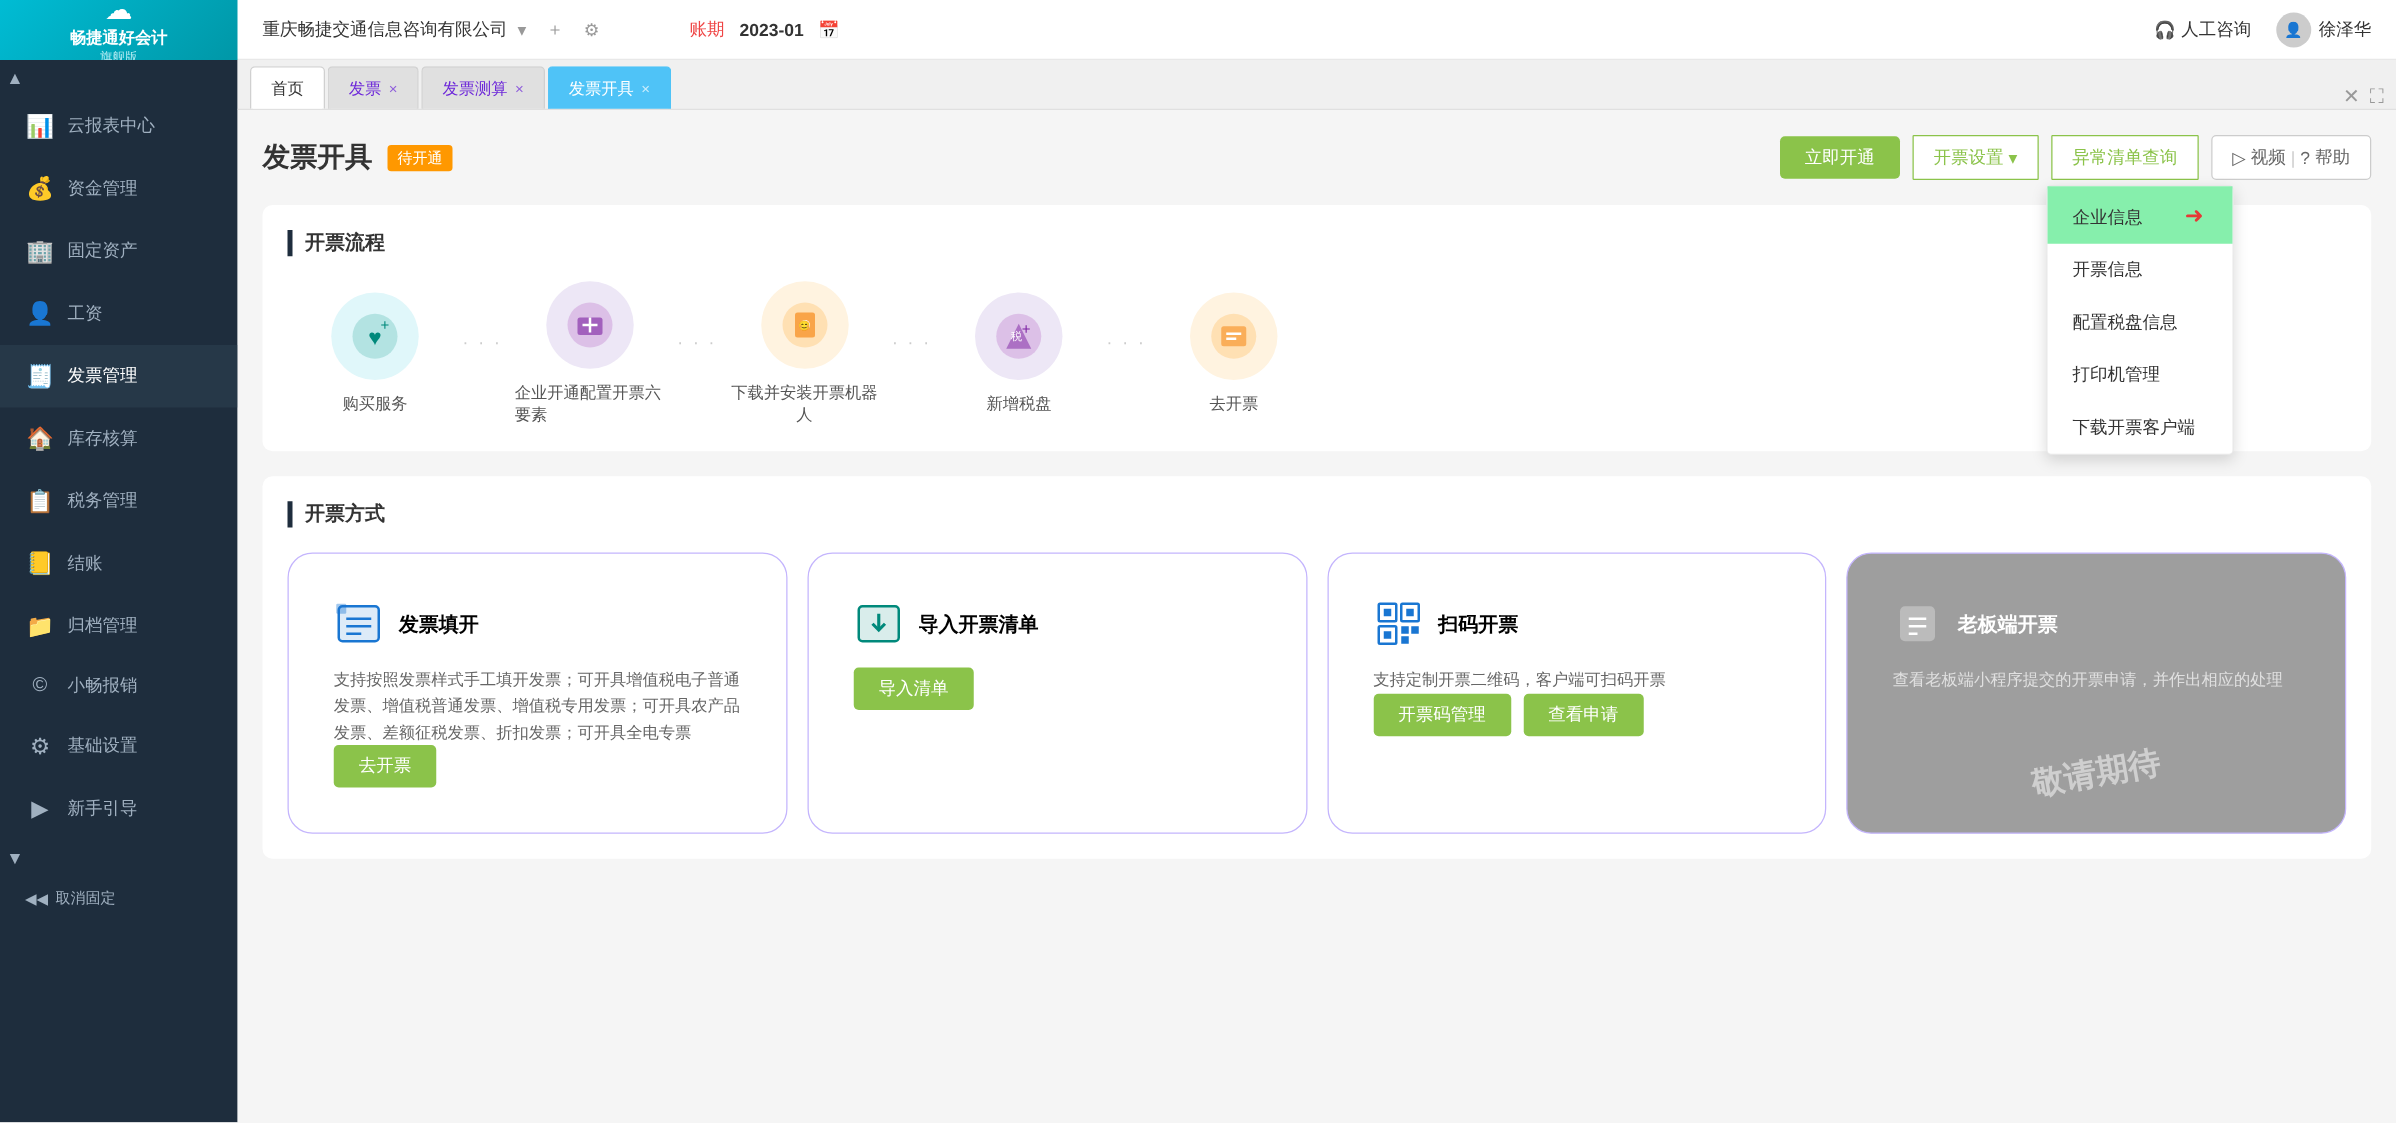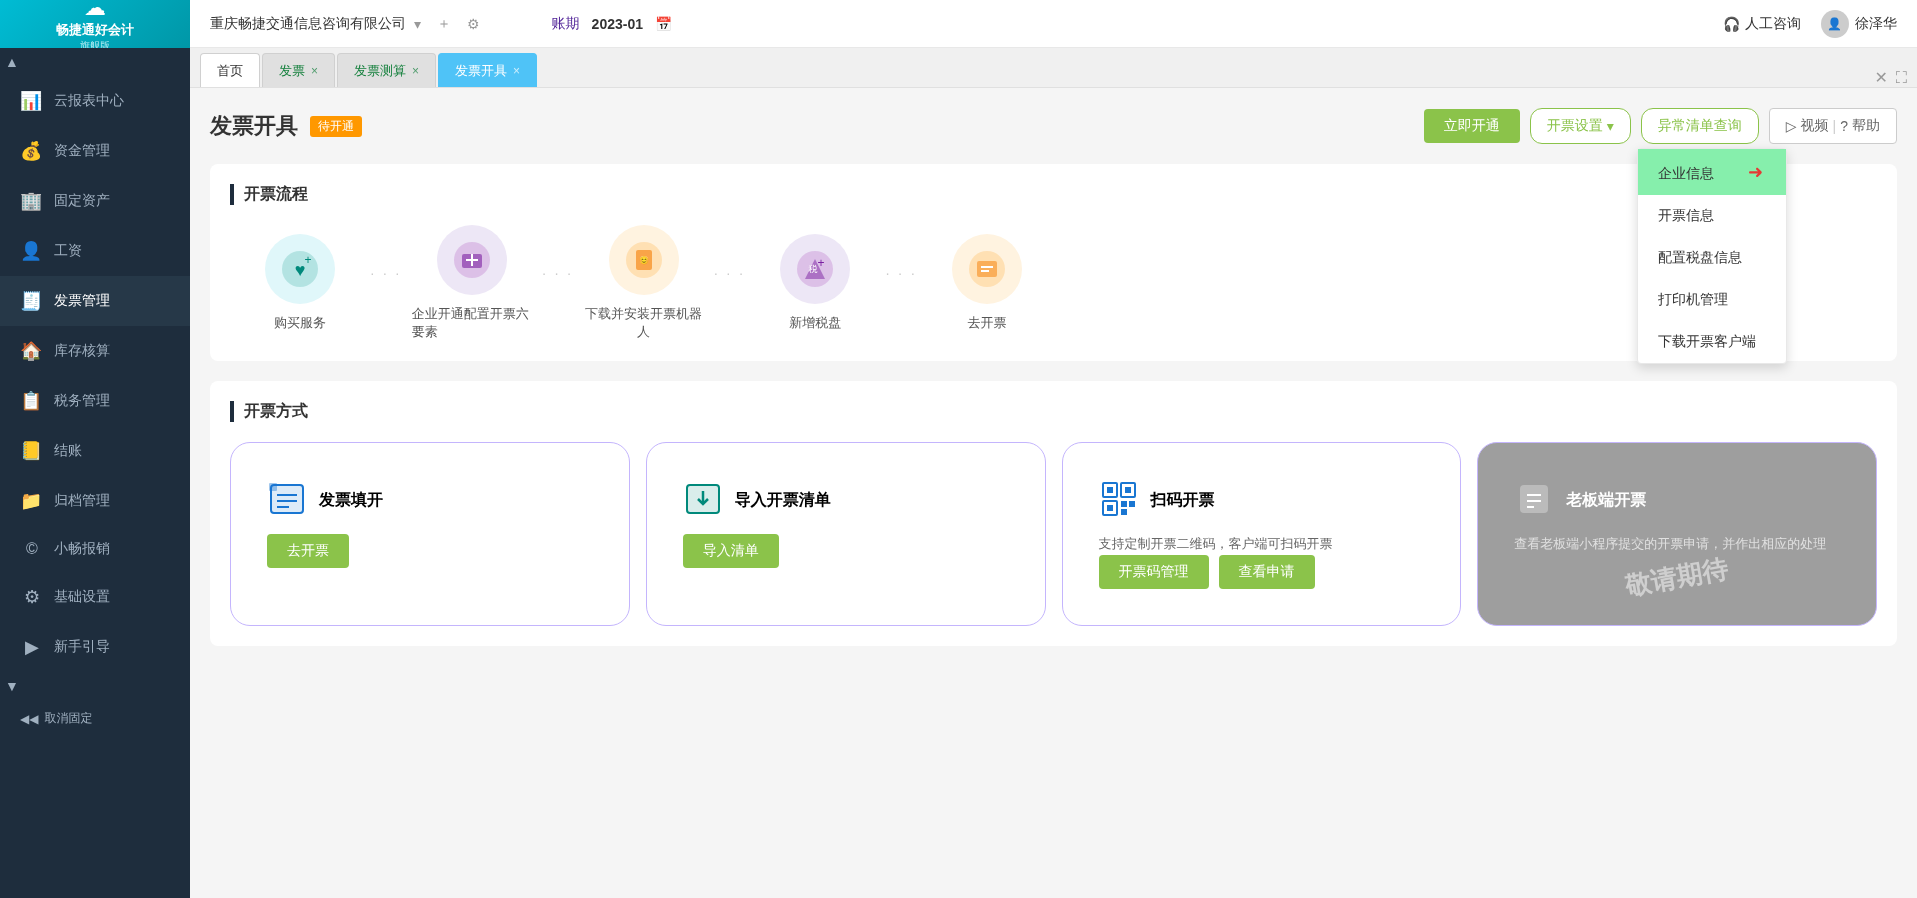--- a/index.html
+++ b/index.html
@@ -23,36 +23,36 @@
     .sidebar-item { display: flex; align-items: center; gap: 10px; padding: 14px 20px; color: #a0b0c0; cursor: pointer; transition: background 0.2s; }
     .sidebar-item.active { background: #263848; color: #fff; }
     .sidebar-item .icon { font-size: 18px; width: 24px; text-align: center; }
     .sidebar-item .label { font-size: 14px; }
 
     
     .content-area { flex: 1; display: flex; flex-direction: column; overflow: hidden; }
 
     
     .tab-bar { height: 40px; background: #f0f0f0; display: flex; align-items: flex-end; padding-left: 10px; border-bottom: 1px solid #e0e0e0; flex-shrink: 0; }
-    .tab { height: 34px; padding: 0 16px; display: flex; align-items: center; gap: 6px; cursor: pointer; border-radius: 4px 4px 0 0; background: #e0e0e0; color: #15803d; font-size: 13px; border: 1px solid #d0d0d0; border-bottom: none; margin-right: 2px; }
+    .tab { height: 34px; padding: 0 16px; display: flex; align-items: center; gap: 6px; cursor: pointer; border-radius: 4px 4px 0 0; background: #e0e0e0; color: #6d28d9; font-size: 13px; border: 1px solid #d0d0d0; border-bottom: none; margin-right: 2px; }
     .tab.active { background: #4fc3f7; color: #fff; border-color: #4fc3f7; }
     .tab .close-btn { font-size: 12px; color: inherit; opacity: 0.7; }
     .tab-home { background: #fff; color: #333; }
 
     
     .page-content { flex: 1; overflow-y: auto; padding: 20px; background: #f5f5f5; position: relative; }
 
     
     .page-header { display: flex; align-items: center; justify-content: space-between; margin-bottom: 20px; }
     .page-title-area { display: flex; align-items: center; gap: 12px; }
     .page-title { font-size: 22px; color: #333; font-weight: bold; }
     .status-badge { background: #ff9800; color: #fff; font-size: 12px; padding: 2px 8px; border-radius: 3px; }
     .page-actions { display: flex; align-items: center; gap: 10px; position: relative; }
     .btn-primary { background: #8bc34a; color: #fff; border: none; padding: 8px 20px; border-radius: 4px; cursor: pointer; font-size: 14px; }
-    .btn-outline-green { background: #fff; color: #8bc34a; border: 1px solid #8bc34a; padding: 8px 16px; border-radius: 12px; cursor: pointer; font-size: 14px; display: flex; align-items: center; gap: 4px; }
+    .btn-outline-green { background: #fff; color: #8bc34a; border: 1px solid #8bc34a; padding: 8px 16px; border-radius: 1px; cursor: pointer; font-size: 14px; display: flex; align-items: center; gap: 4px; }
     .btn-outline-gray { background: #fff; color: #666; border: 1px solid #ccc; padding: 8px 16px; border-radius: 4px; cursor: pointer; font-size: 14px; display: flex; align-items: center; gap: 4px; }
 
     
     .dropdown-menu { position: absolute; top: 100%; right: 110px; background: #fff; border: 1px solid #e8e8e8; border-radius: 4px; box-shadow: 0 4px 12px rgba(0,0,0,0.15); z-index: 100; min-width: 150px; margin-top: 4px; }
     .dropdown-item { padding: 12px 20px; cursor: pointer; color: #333; font-size: 14px; }
     .dropdown-item.highlighted { background: #86efac; color: #333; }
 
     
     .section { background: #fff; border-radius: 8px; padding: 20px; margin-bottom: 20px; }
     .section-title { font-size: 16px; font-weight: bold; color: #333; margin-bottom: 20px; border-left: 4px solid #1e2d3d; padding-left: 10px; }
@@ -93,21 +93,21 @@
       <div style="color:#fff;font-size:22px;">☁</div>
       <div style="color:#fff;font-size:13px;font-weight:bold;">畅捷通好会计</div>
       <div style="color:#b2ebf2;font-size:10px;">旗舰版</div>
     </div>
   </div>
   <div class="company-area">
     <span style="font-size:14px;color:#333;">重庆畅捷交通信息咨询有限公司</span>
     <span style="color:#999;cursor:pointer;">▾</span>
     <span style="color:#999;cursor:pointer;margin-left:8px;">＋</span>
     <span style="color:#999;cursor:pointer;margin-left:8px;">⚙</span>
-    <span style="color:#4c1d95;margin-left:16px;padding-left:48px;">账期</span>
+    <span style="color:#ef4444;margin-left:16px;padding-left:48px;">账期</span>
     <span style="color:#333;margin-left:4px;font-weight:bold;text-align:center;">2023-01</span>
     <span style="color:#999;cursor:pointer;margin-left:4px;">📅</span>
   </div>
   <div class="top-right">
     <div class="service-btn">
       <span>🎧</span>
       <span>人工咨询</span>
     </div>
     <div class="user-area">
       <div class="user-avatar">
@@ -326,20 +326,21 @@
                   <rect x="4" y="6" width="32" height="28" rx="3" fill="#1976d2" opacity="0.15"></rect>
                   <rect x="4" y="6" width="32" height="28" rx="3" fill="none" stroke="#1976d2" stroke-width="2"></rect>
                   <line x1="10" y1="16" x2="30" y2="16" stroke="#1976d2" stroke-width="2"></line>
                   <line x1="10" y1="22" x2="30" y2="22" stroke="#1976d2" stroke-width="2"></line>
                   <line x1="10" y1="28" x2="22" y2="28" stroke="#1976d2" stroke-width="2"></line>
                   <rect x="2" y="4" width="8" height="8" rx="1" fill="#1976d2" opacity="0.4"></rect>
                 </svg>
               </div>
               <span class="method-title">发票填开</span>
             </div>
+            <div class="method-desc">支持按照发票样式手工填开发票；可开具增值税电子普通发票、增值税普通发票、增值税专用发票；可开具农产品发票、差额征税发票、折扣发票；可开具全电专票</div>
             <div class="method-btn">
               <button class="btn-green">去开票</button>
             </div>
           </div>
 
           <div class="method-card">
             <div class="method-header">
               <div>
                 <svg width="40" height="40" viewBox="0 0 40 40">
                   <rect x="4" y="6" width="32" height="28" rx="3" fill="#00897b" opacity="0.15"></rect>

